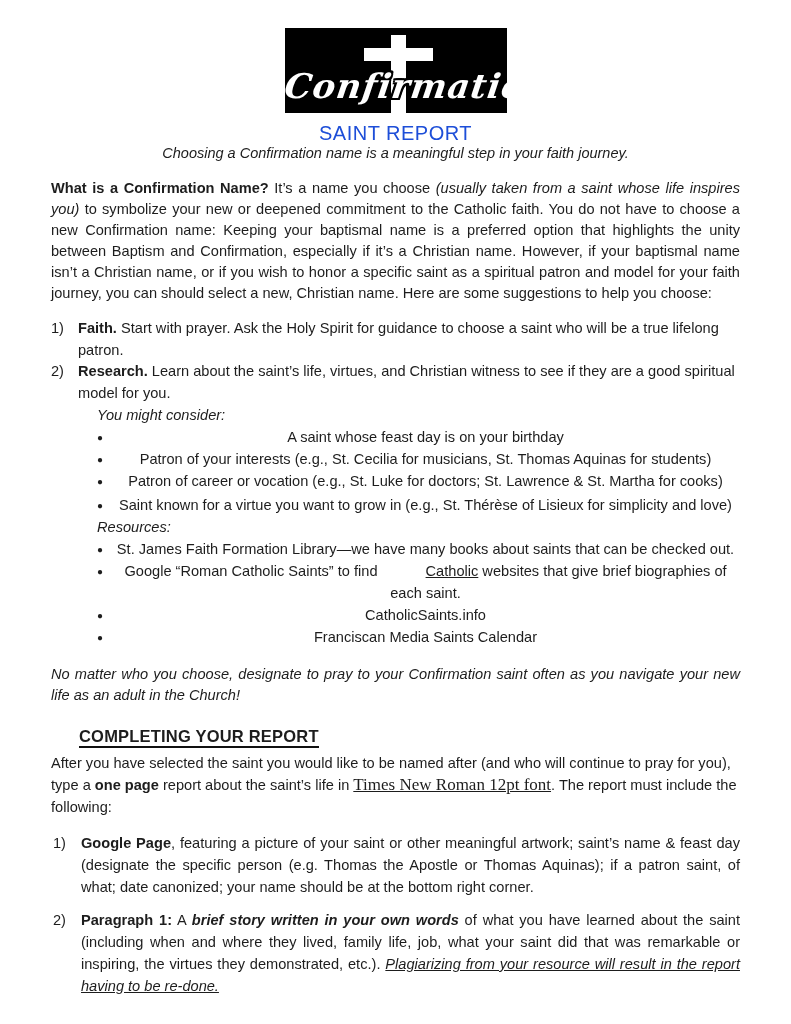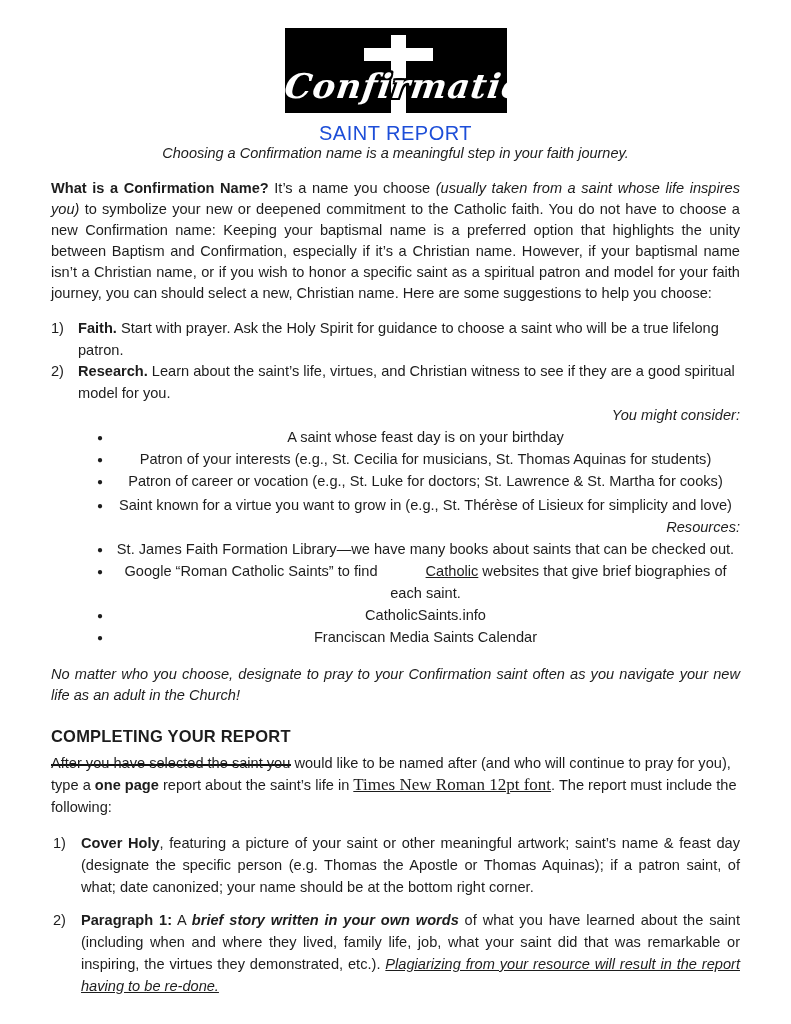--- a/index.html
+++ b/index.html
@@ -71,42 +71,42 @@
   .iu { font-style:italic; text-decoration:underline; }
   .u  { text-decoration:underline;margin-left:44px; }
 
   
   .choose-list { margin-top:14px; }
   .hang { display:flex; font-size:14.6px; line-height:21.5px; }
   .hang .num { flex:0 0 27px; }
   .hang .body { flex:1; }
 
   .sub-block { margin-left:46px; font-size:14.6px; line-height:21.5px; }
-  .sub-label { font-style:italic; margin-top:1px;text-align:right; }
+  .sub-label { font-style:italic; margin-top:1px; }
   .bullet-row { display:flex; margin-top:0.5px; }
   .bullet-row .bullet { flex:0 0 14px; font-size:10px; line-height:21.5px; }
   .bullet-row .btext { flex:1;text-align:center; }
   .bullet-gap { margin-top:2px; }
 
   .reminder {
     margin-top:16px;
     font-style:italic;
     font-size:14.6px;
     line-height:21px;
     text-align:justify;
   }
 
   
   .section-heading {
     margin-top:21px;
     font-size:16.5px;
     font-weight:bold;
     letter-spacing:0.2px;
   }
-  .section-heading span { border-bottom:2.5px solid #111; padding-bottom:19px; }
+  .section-heading span { border-bottom:2.5px solid #111; padding-bottom:1px;margin-left:28px; }
   .completing-intro {
     margin-top:6px;
     font-size:14.6px;
     line-height:22px;
     text-align:left;
   }
   .tnr {
     font-family:"Liberation Serif", serif;
     font-size:17px;
     text-decoration:underline;
@@ -191,21 +191,21 @@
   <div class="section-heading"><span>COMPLETING YOUR REPORT</span></div>
 
   <div class="completing-intro">
     <span>After you have selected the saint you would like to be named after (and who will continue to pray for you), type a </span><b class="lbl">one page</b><span> report about the saint’s life in </span><span class="tnr">Times New Roman 12pt font</span><span>.  The report must include the following:</span>
   </div>
 
   <div class="report-list">
 
     <div class="report-item">
       <span class="num">1)</span>
-      <span class="body"><b class="lbl"> Cover Holy</b><span>, featuring a picture of your saint or other meaningful artwork; saint’s name &amp; feast day (designate the specific person (e.g. Thomas the Apostle or Thomas Aquinas); if a patron saint, of what; date canonized; your name should be at the bottom right corner.</span></span>
+      <span class="body"><b class="lbl"> Google Page</b><span>, featuring a picture of your saint or other meaningful artwork; saint’s name &amp; feast day (designate the specific person (e.g. Thomas the Apostle or Thomas Aquinas); if a patron saint, of what; date canonized; your name should be at the bottom right corner.</span></span>
     </div>
 
     <div class="report-item">
       <span class="num">2)</span>
       <span class="body"><b class="lbl">Paragraph 1:</b><span>  A </span><span class="bi">brief story written in your own words</span><span> of what you have learned about the saint (including when and where they lived, family life, job, what your saint did that was remarkable or inspiring, the virtues they demonstrated, etc.).  </span><span class="iu">Plagiarizing from your resource will result in the report having to be re-done.</span></span>
     </div>
 
   </div>
 
 </div>

